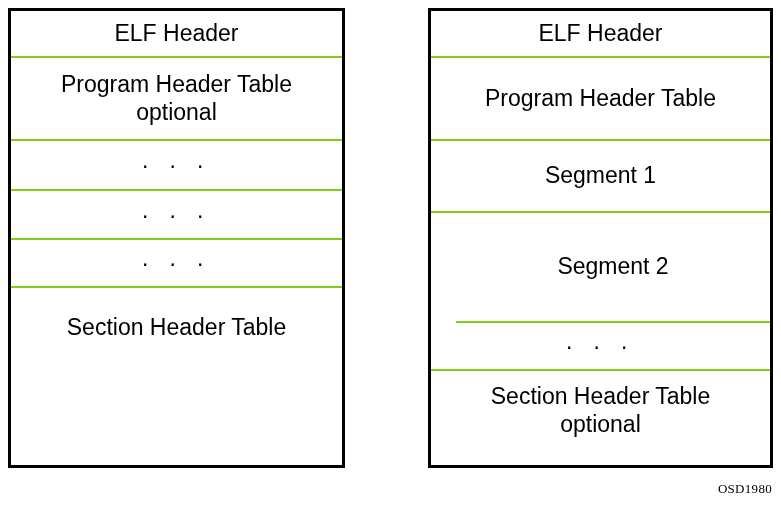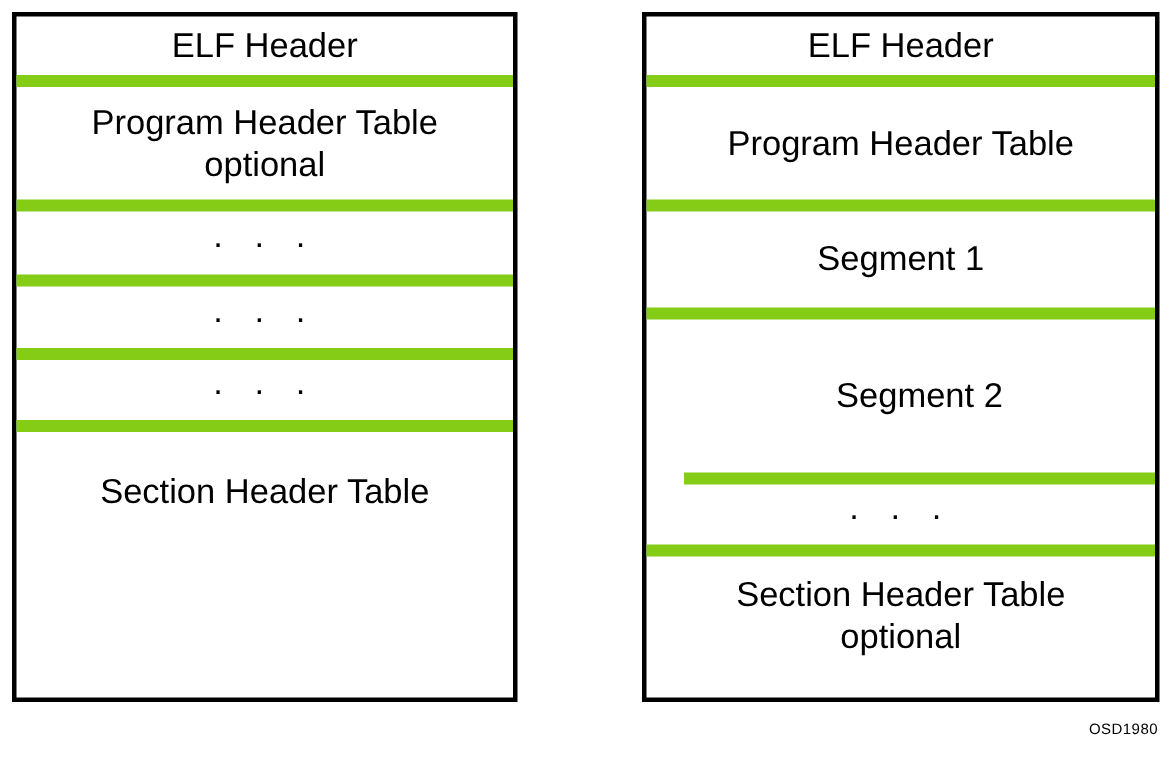--- a/index.html
+++ b/index.html
@@ -31,21 +31,21 @@
     display: flex;
     flex-direction: column;
   }
 
   #linking-view  { left: 8px;   top: 8px; width: 337px; height: 460px; }
   #execution-view{ left: 428px; top: 8px; width: 345px; height: 460px; }
 
   
   .row {
     box-sizing: border-box;
-    border-bottom: 8px solid #84cc16;
+    border-bottom: 2px solid #84cc16;
     display: flex;
     flex-direction: column;
     align-items: center;
     justify-content: center;
     text-align: center;
     line-height: 1.18;
     font-size: 23px;
     padding: 0 6px;
     flex: none;
   }
@@ -71,23 +71,24 @@
   .row.ellipsis .label {
     display: inline-block;
     transform: translateY(-0.18em);
   }
 
   
   #figure-caption {
     position: absolute;
     right: 9px;
     top: 481px;
-    font-size: 10px;
+    font-size: 13px;
     letter-spacing: 0.3px;
     white-space: nowrap;
+    font-family: Liberation Serif, serif;
   }
 </style>
 </head>
 <body>
 
 <div class="diagram">
 
   <div class="elf-table" id="linking-view">
       <div class="row" style="height: 47px;">
         <div class="label">ELF Header</div>

